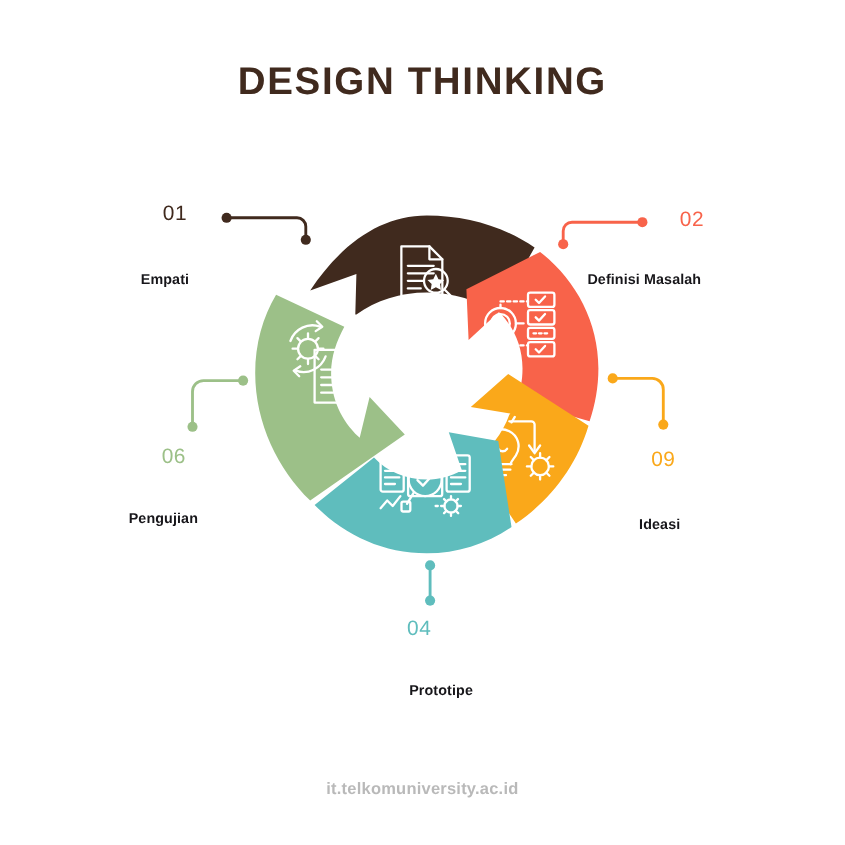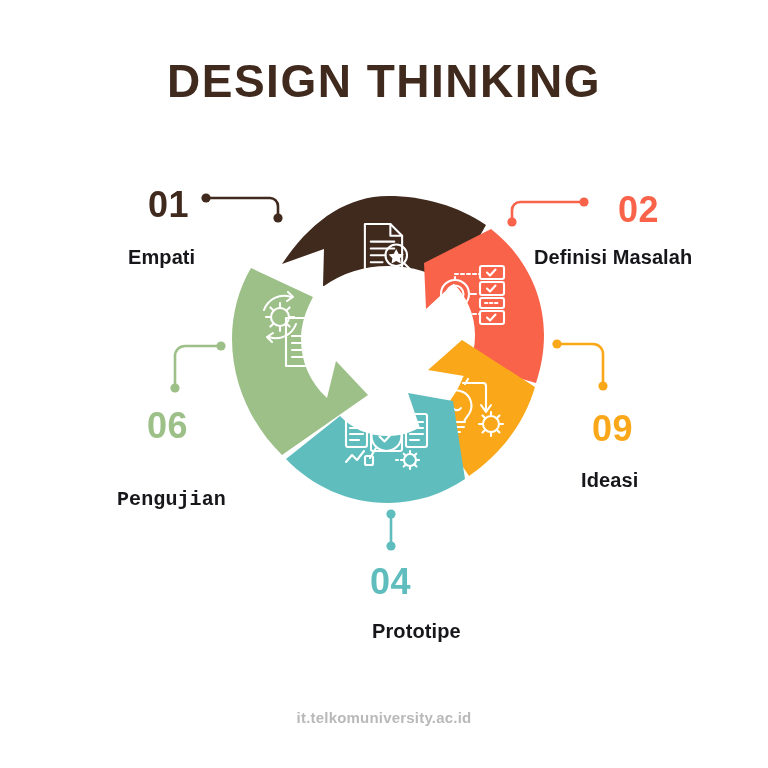--- a/index.html
+++ b/index.html
@@ -19,21 +19,21 @@
     overflow: hidden;
   }
 
   
   #page-title {
     position: absolute;
     top: 54px;
     left: 0;
     width: 768px;
     text-align: center;
-    font-size: 46px;
+    font-size: 35px;
     font-weight: bold;
     letter-spacing: 1.5px;
     color: #402A1E;
     font-family: "Liberation Sans", sans-serif;
   }
 
   
   #footer-url {
     position: absolute;
     top: 709px;
@@ -52,28 +52,28 @@
     left: 228px;
     top: 192px;
     width: 320px;
     height: 325px;
   }
   #wheel-svg { display: block; }
 
   
   .step-number {
     position: absolute;
-    font-size: 36px;
-    font-weight: bold;
+    font-size: 19px;
+    font-weight: normal;
     letter-spacing: 0.5px;
     white-space: nowrap;
   }
   .step-label {
     position: absolute;
-    font-size: 20px;
+    font-size: 13px;
     font-weight: bold;
     color: #17161A;
     white-space: nowrap;
     letter-spacing: 0.1px;
   }
   .connector {
     position: absolute;
   }
 
   
@@ -87,21 +87,21 @@
   
   #num-03   { left: 592px; top: 408px; color: #FAA81A; }
   #label-03 { left: 581px; top: 469px; }
   #conn-03  { left: 551px; top: 338px; }
   
   #num-04   { left: 370px; top: 561px; color: #5FBDBD; }
   #label-04 { left: 339px; top: 620px; margin-left: 33px; }
   #conn-04  { left: 383px; top: 508px; }
   
   #num-05   { left: 147px; top: 405px; color: #9CC088; }
-  #label-05 { left: 117px; top: 488px; font-family: Liberation Mono, monospace; }
+  #label-05 { left: 117px; top: 463px; }
   #conn-05  { left: 163px; top: 340px; }
 </style>
 </head>
 <body>
 
 <div id="canvas">
 
   <div id="page-title">DESIGN THINKING</div>
 
   <div id="wheel-wrap">

